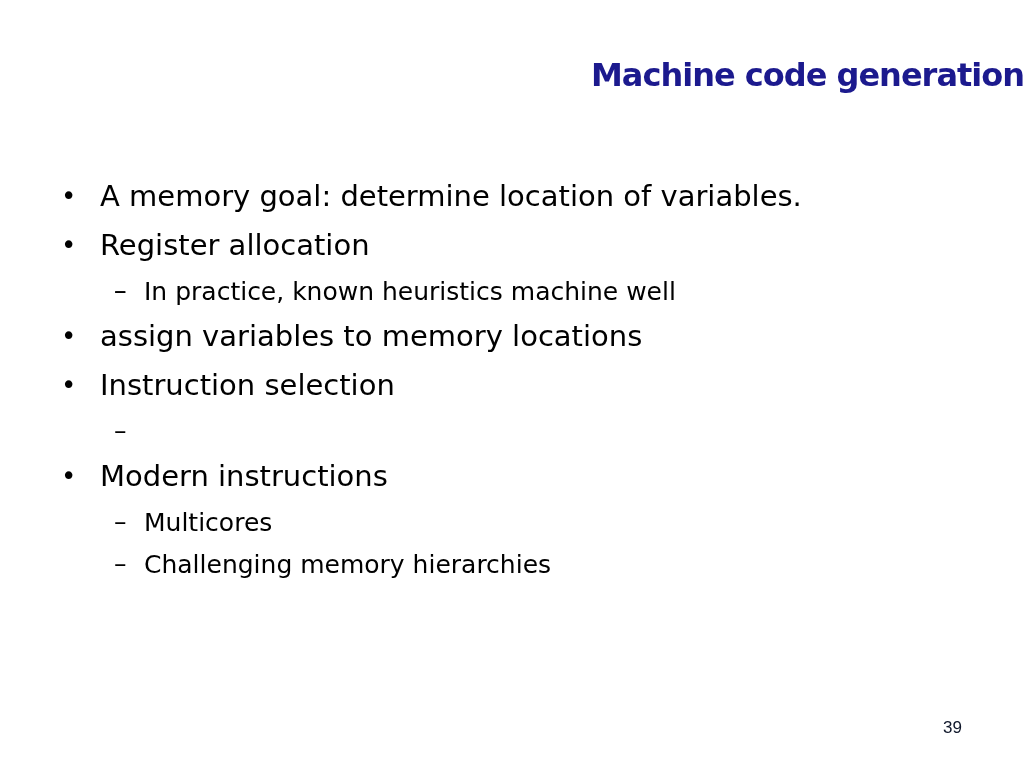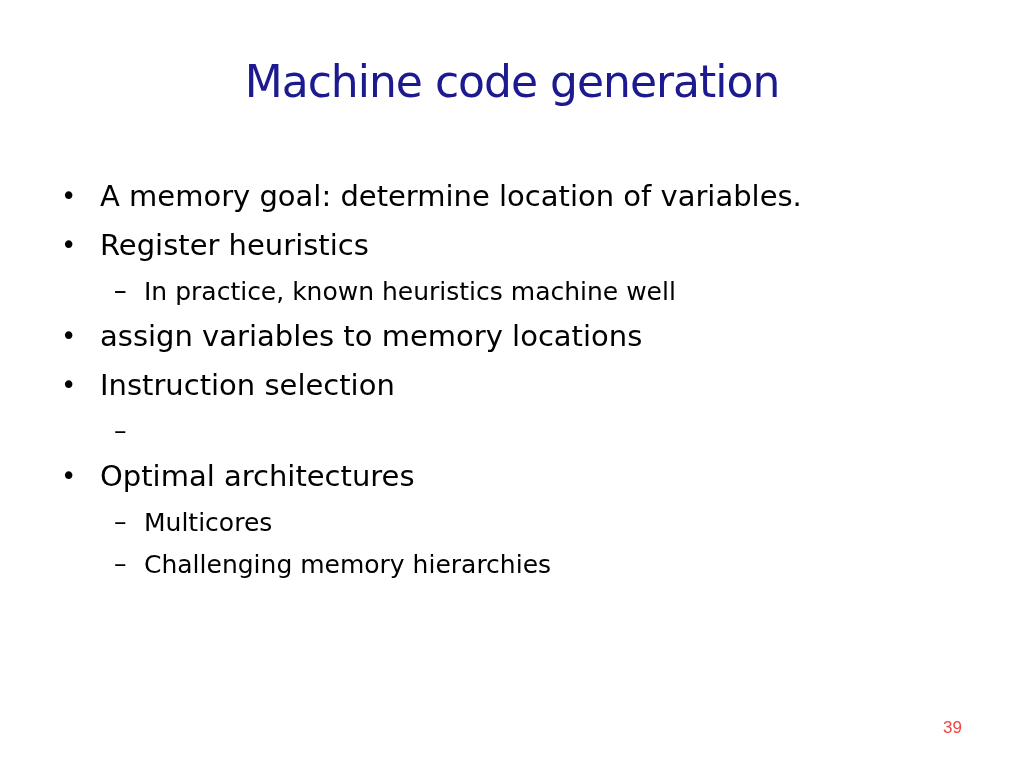--- a/index.html
+++ b/index.html
@@ -13,23 +13,23 @@
     height: 768px;
     background: #ffffff;
     overflow: hidden;
     font-family: "DejaVu Sans", sans-serif;
   }
   .slide-title {
     position: absolute;
     top: 56px;
     left: 0;
     width: 100%;
-    text-align: center;
-    font-size: 44px;
-    font-weight: normal;
+    text-align: right;
+    font-size: 32px;
+    font-weight: bold;
     letter-spacing: -1px;
     color: #1c1a8e;
     font-family: "DejaVu Sans", sans-serif;
   }
   .content {
     position: absolute;
     top: 178px;
     left: 0;
     width: 100%;
   }
@@ -65,40 +65,40 @@
     font-size: 25px;
   }
   .spacer {
     height: 42px;
   }
   .page-number {
     position: absolute;
     top: 718px;
     right: 62px;
     font-size: 17px;
-    color: #ef4444;
+    color: #0f172a;
     font-family: "Liberation Sans", sans-serif;
   }
 </style>
 </head>
 <body>
 
 <div class="slide">
 
   <div class="slide-title">Machine code generation</div>
 
   <div class="content">
       <div class="bullet l1"><span class="marker">•</span><span>A memory goal: determine location of variables.</span></div>
-      <div class="bullet l1"><span class="marker">•</span><span>Register heuristics</span></div>
+      <div class="bullet l1"><span class="marker">•</span><span>Register allocation</span></div>
       <div class="bullet l2"><span class="marker">–</span></div>
       <div class="bullet l2"><span class="marker">–</span><span>In practice, known heuristics machine well</span></div>
       <div class="bullet l1"><span class="marker">•</span><span>assign variables to memory locations</span></div>
       <div class="bullet l1"><span class="marker">•</span><span>Instruction selection</span></div>
       <div class="bullet l2"><span class="marker">–</span></div>
       <div class="spacer"></div>
-      <div class="bullet l1"><span class="marker">•</span><span>Optimal architectures</span></div>
+      <div class="bullet l1"><span class="marker">•</span><span>Modern instructions</span></div>
       <div class="bullet l2"><span class="marker">–</span><span>Multicores</span></div>
       <div class="bullet l2"><span class="marker">–</span><span>Challenging memory hierarchies</span></div>
     </div>
 
   <div class="page-number">39</div>
 
 </div>
 
 </body></html>

